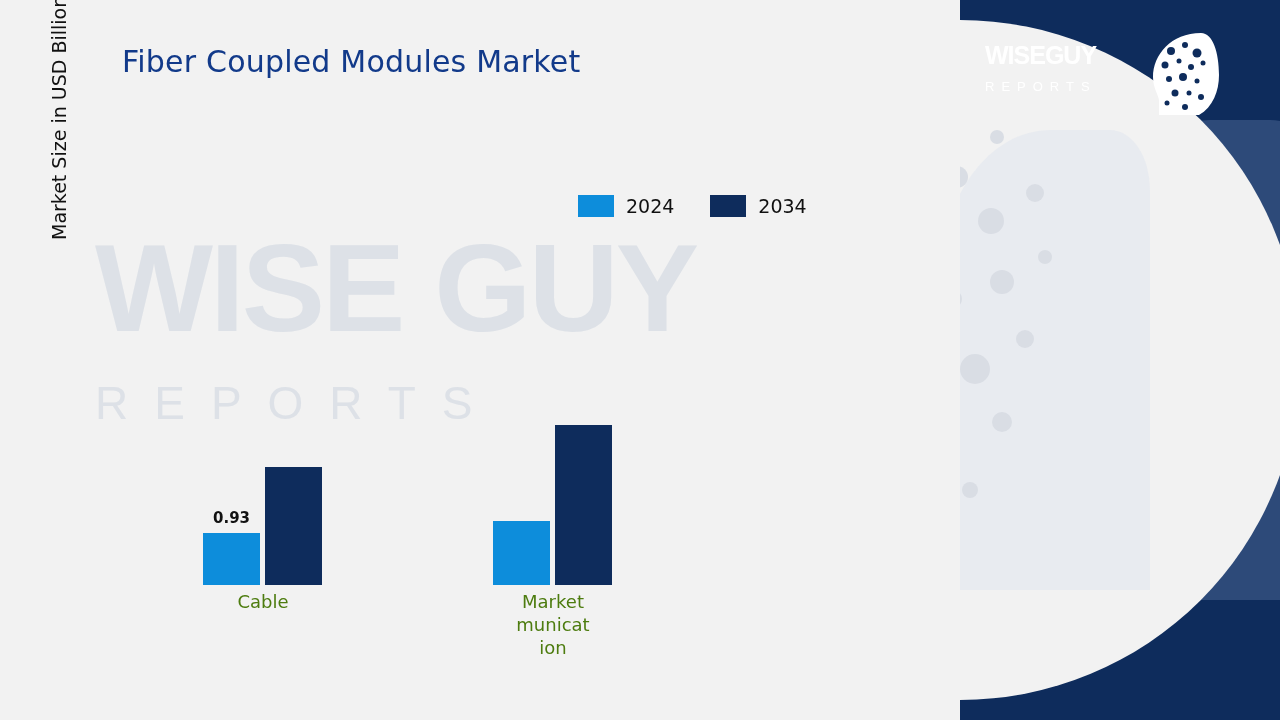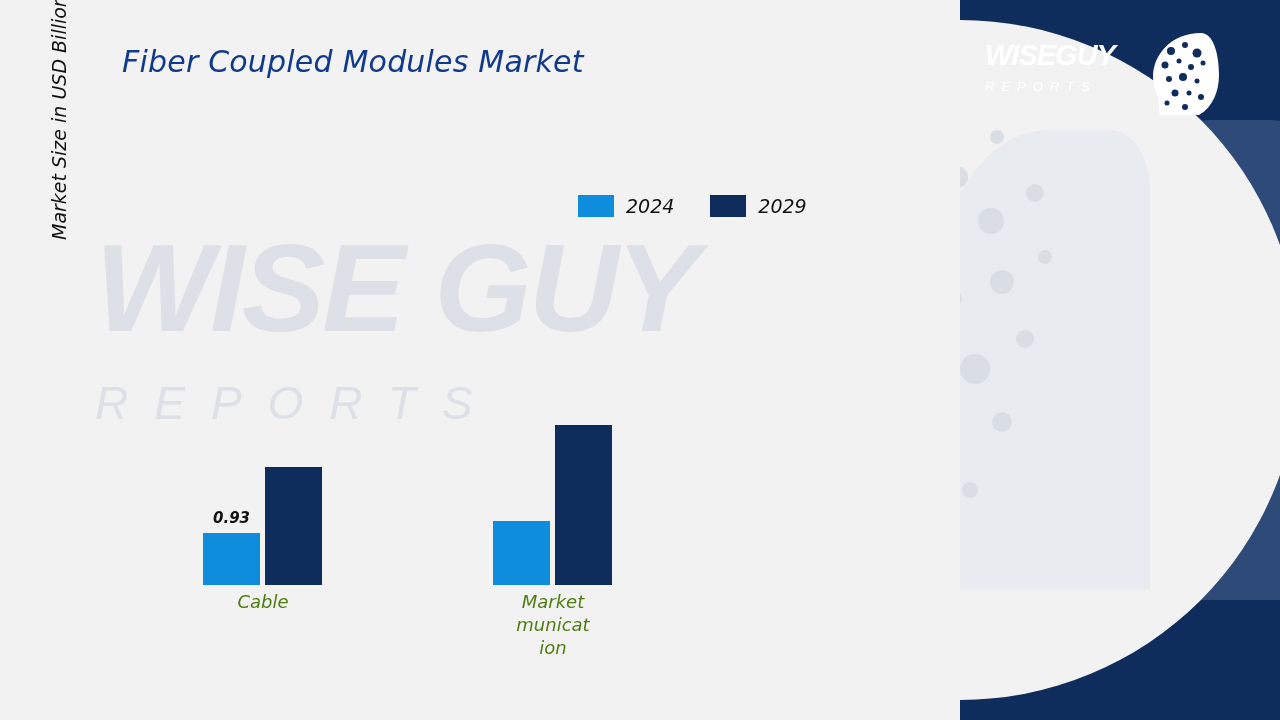--- a/index.html
+++ b/index.html
@@ -6,21 +6,20 @@
   html, body {
     width: 1280px; height: 720px;
     font-family: "DejaVu Sans", sans-serif;
     overflow: hidden;
     background: #f2f2f2;
   }
   .page {
     position: relative;
     width: 1232px; height: 720px;
     background: #f2f2f2;
-    font-style: italic;
   }
 
   
   .right-panel {
     position: absolute;
     left: 960px; top: 0;
     width: 320px; height: 720px;
     background: #0e2c5c;
     overflow: hidden;
   }
@@ -66,21 +65,21 @@
   
   .logo {
     position: absolute;
     left: 985px; top: 35px;
     width: 230px; height: 80px;
     color: #ffffff;
   }
   .logo-wise {
     font-family: "Liberation Sans", sans-serif;
     font-weight: bold;
-    font-size: 29px;
+    font-size: 25px;
     letter-spacing: -1px;
     line-height: 40px;
     white-space: nowrap;
   }
   .logo-reports {
     font-family: "Liberation Sans", sans-serif;
     font-size: 13px;
     letter-spacing: 7px;
     margin-top: 4px;
     white-space: nowrap;
@@ -217,21 +216,21 @@
 
     <div class="y-axis-label">Market Size in USD Billion</div>
 
     <div class="legend">
       <div class="legend-item">
         <span class="legend-swatch" style="background:#0d8ddb"></span>
         <span class="legend-text">2024</span>
       </div>
       <div class="legend-item">
         <span class="legend-swatch" style="background:#0e2c5c"></span>
-        <span class="legend-text">2029</span>
+        <span class="legend-text">2034</span>
       </div>
     </div>
 
     <div class="plot">
 
       <div class="group" style="left:52px">
         <div class="bar b2024" style="height:52px;background:#0d8ddb">
           <span class="bar-label">0.93</span>
         </div>
         <div class="bar b2032" style="height:118px;background:#0e2c5c"></div>

